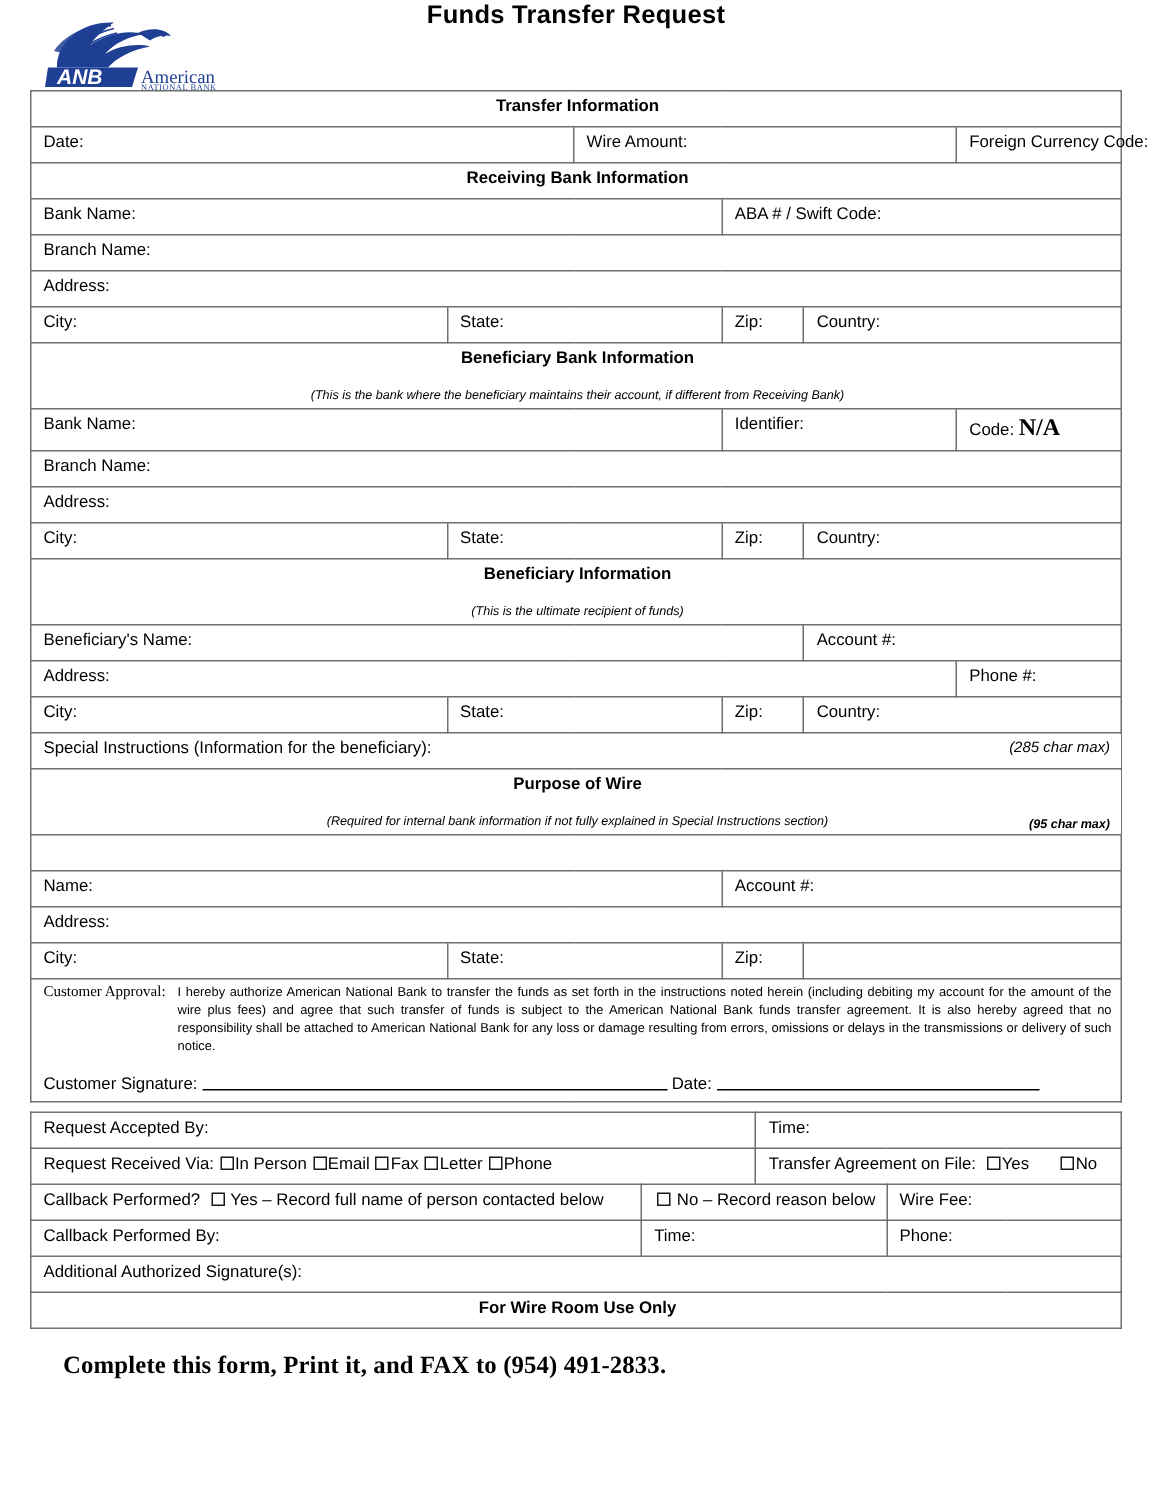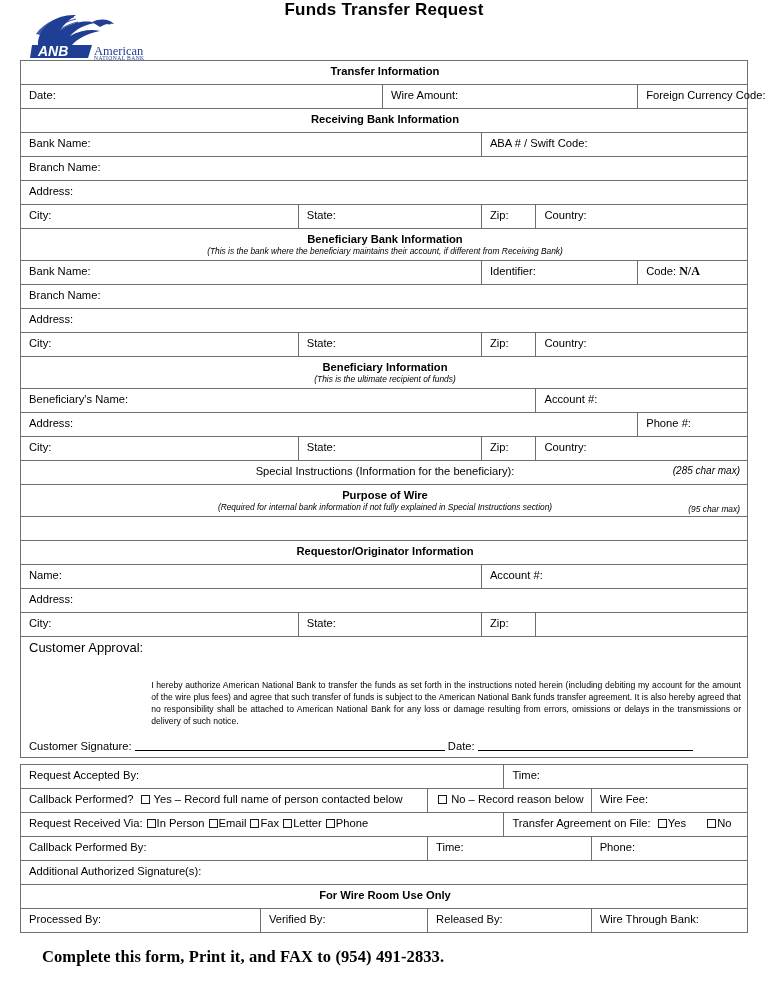--- a/index.html
+++ b/index.html
@@ -65,35 +65,35 @@
     text-align: center;
     font-weight: bold;
     font-size: 11.8px;
     padding: 3px 6px 3px 6px;
   }
   td.sec .sub {
     display: block;
     font-weight: normal;
     font-style: italic;
     font-size: 8.4px;
-    margin-top: 0px;
+    margin-top: 12px;
     line-height: 1.2;
   }
   td.sec.with-note {
     position: relative;
   }
   td.sec .rightnote {
     position: absolute;
     right: 7px;
     bottom: 2px;
-    font-weight: normal;
+    font-weight: bold;
     font-style: italic;
     font-size: 8.4px;
   }
-  td.rel { position: relative; text-align: center; }
+  td.rel { position: relative; }
   .charmax {
     position: absolute;
     right: 7px;
     top: 4px;
     font-style: italic;
     font-size: 10px;
     font-weight: normal;
   }
   .tall-120 { height: 60px; }
   .tall-30 { height: 22px; }
@@ -115,28 +115,28 @@
 
   
   .approval-wrap {
     display: flex;
     align-items: flex-start;
   }
   .approval-label {
     flex: 0 0 auto;
     white-space: nowrap;
     padding-right: 8px;
-    font-size: 13px;
+    font-size: 10px;
+    font-family: Liberation Serif, serif;
   }
   .approval-text {
     flex: 1 1 auto;
     font-size: 8.6px;
     line-height: 1.38;
     text-align: justify;
-    margin-top: 40px;
   }
   .sig-row {
     margin-top: 11px;
     font-size: 11.2px;
     white-space: nowrap;
   }
   .ul {
     display: inline-block;
     border-bottom: 1.3px solid #000;
     height: 11px;
@@ -229,21 +229,21 @@
 
     <tr>
       <td class="sec" colspan="6">
         <span>Beneficiary Bank Information</span>
         <span class="sub">(This is the bank where the beneficiary maintains their account, if different from Receiving Bank)</span>
       </td>
     </tr>
     <tr>
       <td colspan="3">Bank Name:</td>
       <td colspan="2">Identifier:</td>
-      <td class="nowrap"><span>Code:</span> <span style="font-family:'Liberation Serif',serif;font-weight:bold;font-size:12px;">N/A</span></td>
+      <td class="nowrap"><span>Code:</span> <span style="font-family:'Liberation Serif',serif;font-weight:bold;font-size:16px;">N/A</span></td>
     </tr>
     <tr>
       <td colspan="6">Branch Name:</td>
     </tr>
     <tr>
       <td colspan="6">Address:</td>
     </tr>
     <tr>
       <td>City:</td>
       <td colspan="2">State:</td>
@@ -282,23 +282,20 @@
       <td class="sec with-note" colspan="6">
         <span>Purpose of Wire</span>
         <span class="sub">(Required for internal bank information if not fully explained in Special Instructions section)</span>
         <span class="rightnote">(95 char max)</span>
       </td>
     </tr>
     <tr>
       <td colspan="6" class="tall-30"></td>
     </tr>
 
-    <tr>
-      <td class="sec" colspan="6">Requestor/Originator Information</td>
-    </tr>
     <tr>
       <td colspan="3">Name:</td>
       <td colspan="3">Account #:</td>
     </tr>
     <tr>
       <td colspan="6">Address:</td>
     </tr>
     <tr>
       <td>City:</td>
       <td colspan="2">State:</td>
@@ -335,57 +332,51 @@
       <col style="width:11.0%">
         <col style="width:10.5%">
     </colgroup>
 
     <tbody>
     <tr>
       <td colspan="5">Request Accepted By:</td>
       <td colspan="3">Time:</td>
     </tr>
     <tr>
-      <td colspan="4" class="nowrap">
-        <span>Callback Performed?</span>
-        <span class="cb"></span> <span>Yes – Record full name of person contacted below</span>
-      </td>
-      <td colspan="2" class="nowrap">
-        <span class="cb first"></span> <span>No – Record reason below</span>
-      </td>
-      <td colspan="2">Wire Fee:</td>
-    </tr>
-    <tr>
       <td colspan="5" class="nowrap">
         <span>Request Received Via:</span><span class="cb"></span><span>In Person</span><span class="cb"></span><span>Email</span><span class="cb"></span><span>Fax</span><span class="cb"></span><span>Letter</span><span class="cb"></span><span>Phone</span>
       </td>
       <td colspan="3" class="nowrap">
         <span>Transfer Agreement on File:</span>
         <span class="cb"></span><span>Yes</span>
         <span class="cb" style="margin-left:18px;"></span><span>No</span>
       </td>
     </tr>
     <tr>
+      <td colspan="4" class="nowrap">
+        <span>Callback Performed?</span>
+        <span class="cb"></span> <span>Yes – Record full name of person contacted below</span>
+      </td>
+      <td colspan="2" class="nowrap">
+        <span class="cb first"></span> <span>No – Record reason below</span>
+      </td>
+      <td colspan="2">Wire Fee:</td>
+    </tr>
+    <tr>
       <td colspan="4">Callback Performed By:</td>
       <td colspan="2">Time:</td>
       <td colspan="2">Phone:</td>
     </tr>
     <tr>
       <td colspan="8">Additional Authorized Signature(s):</td>
     </tr>
 
     <tr>
       <td class="sec" colspan="8">For Wire Room Use Only</td>
     </tr>
-    <tr>
-      <td colspan="2">Processed By:</td>
-      <td colspan="2">Verified By:</td>
-      <td colspan="2">Released By:</td>
-      <td colspan="2">Wire Through Bank:</td>
-    </tr>
   </tbody>
     </table>
 
   <div class="footer">
     <div class="fax-line">Complete this form, Print it, and FAX to (954) 491-2833.</div>
 
   </div>
 
 </div>
 

